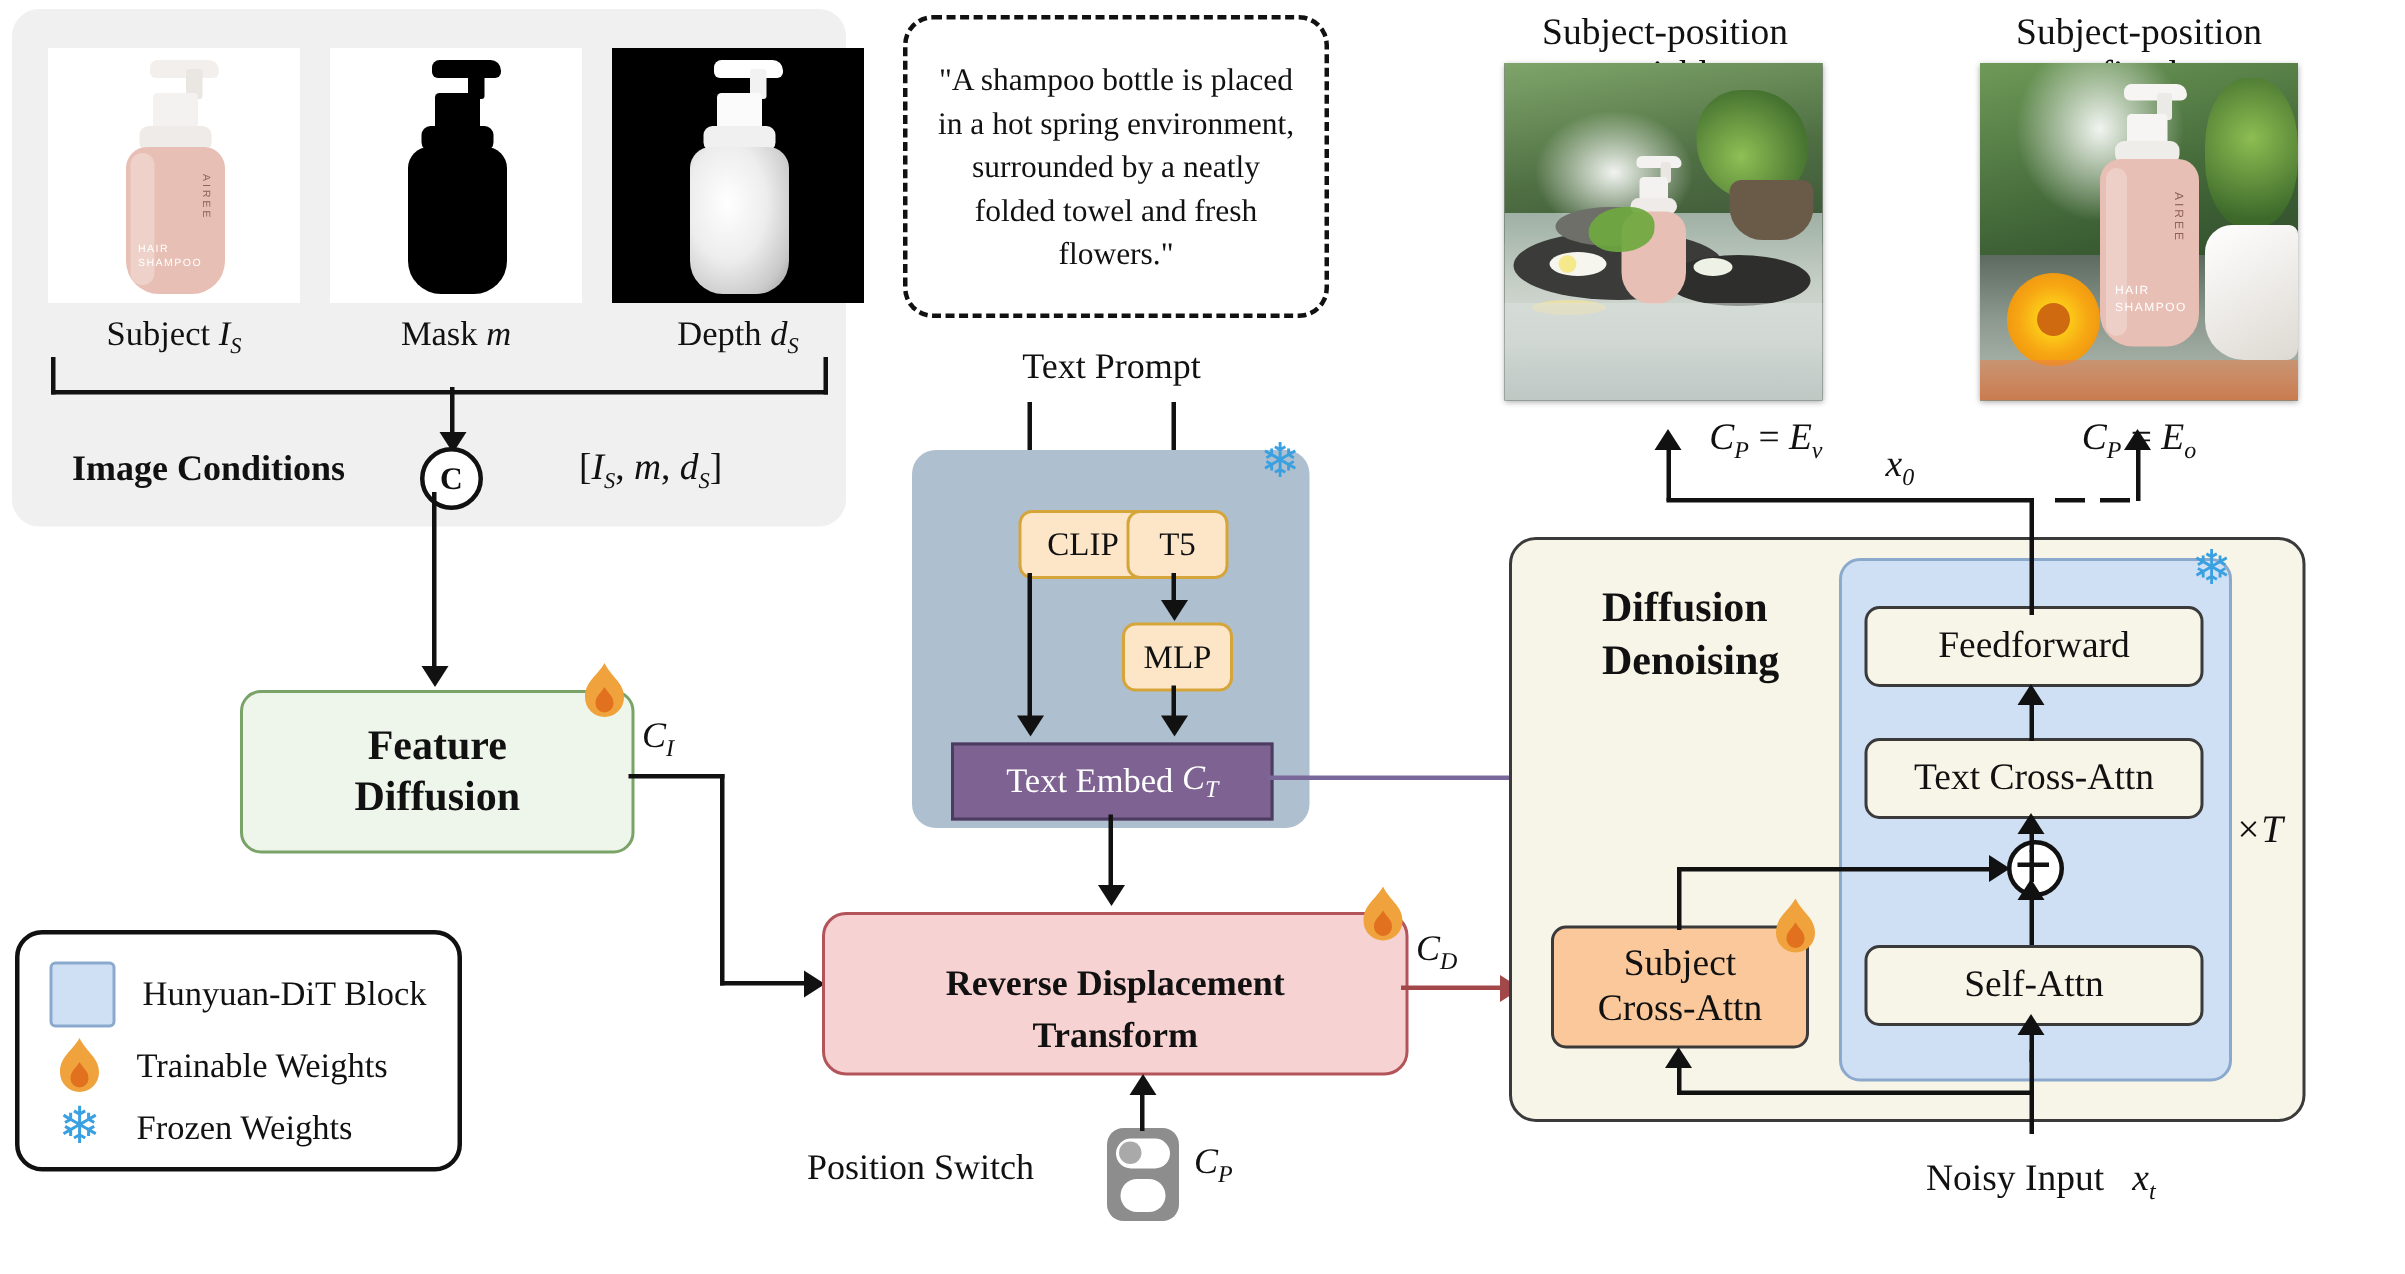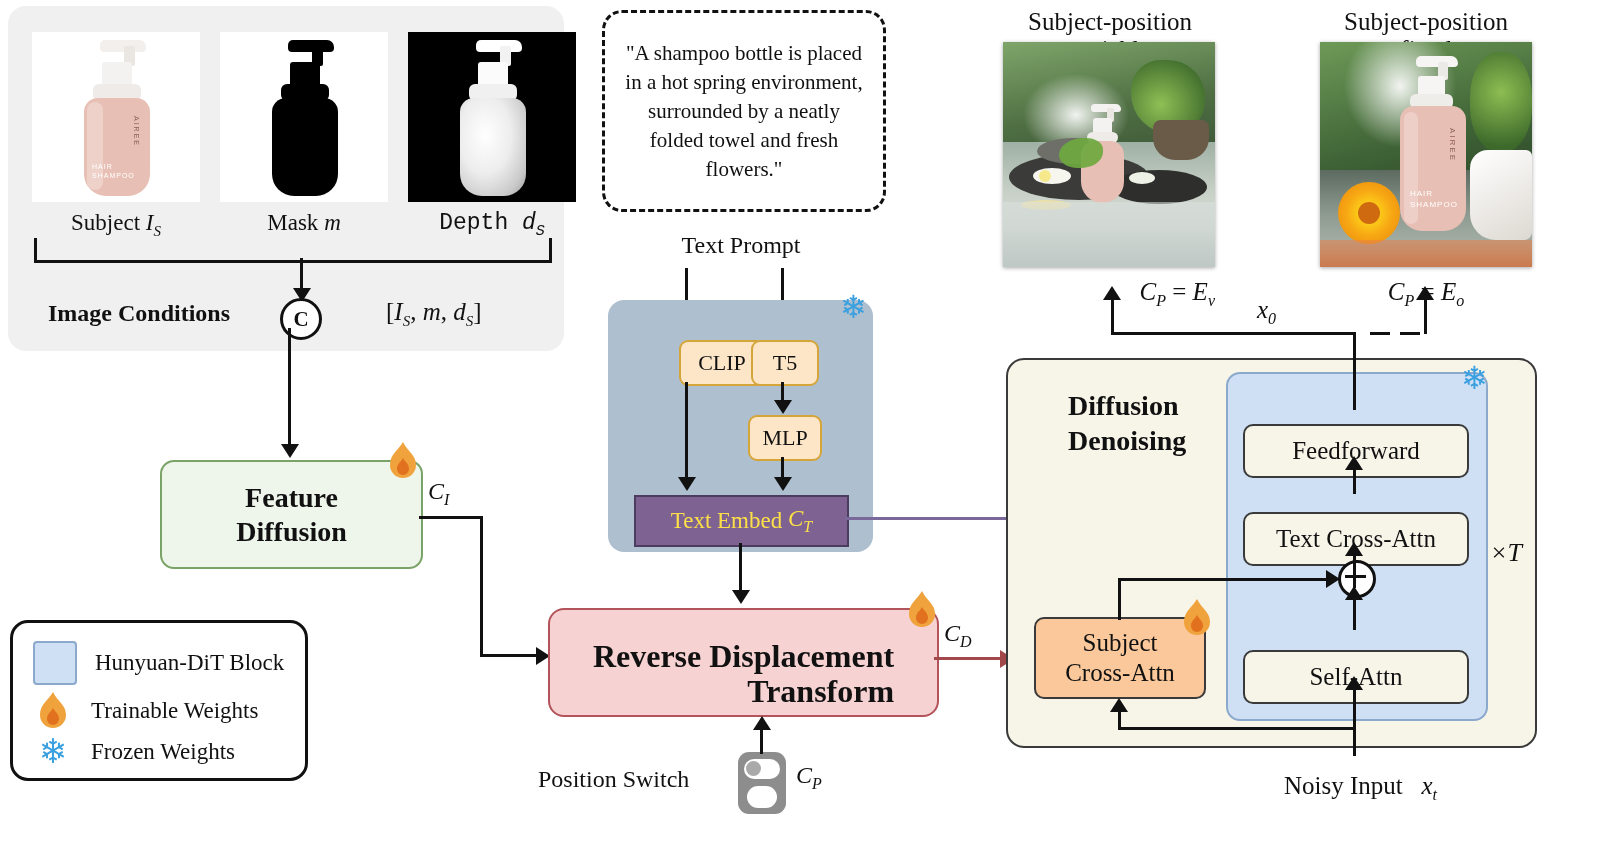--- a/index.html
+++ b/index.html
@@ -67,57 +67,57 @@
   #prompt-caption{left:602px;top:232px;width:278px;text-align:center;font-size:24px;}
 
   
   #text-enc{left:608px;top:300px;width:265px;height:252px;background:#aebfcf;border-radius:16px;}
   .mod-box{position:absolute;background:#fde6c8;border:2px solid #d6a53a;border-radius:9px;
       display:flex;align-items:center;justify-content:center;font-size:22px;}
   #m-clip{left:646px;top:340px;width:82px;height:42px;margin-left:33px;}
   #m-t5{left:751px;top:340px;width:64px;height:42px;}
   #m-mlp{left:748px;top:415px;width:70px;height:42px;}
   #text-embed{left:634px;top:495px;width:211px;height:48px;background:#7d6292;border:2px solid #4c3d60;
-      display:flex;align-items:center;justify-content:center;color:#fde047;font-size:23px;}
+      display:flex;align-items:center;justify-content:center;color:#ffffff;font-size:23px;}
 
   
   .vline{position:absolute;background:#111;width:3px;}
   .hline{position:absolute;background:#111;height:3px;}
   .ahead-d{position:absolute;width:0;height:0;border-left:9px solid transparent;
       border-right:9px solid transparent;border-top:14px solid #111;}
   .ahead-u{position:absolute;width:0;height:0;border-left:9px solid transparent;
       border-right:9px solid transparent;border-bottom:14px solid #111;}
   .ahead-r{position:absolute;width:0;height:0;border-top:9px solid transparent;
       border-bottom:9px solid transparent;border-left:14px solid #111;}
 
   
   #rdt{left:548px;top:608px;width:387px;height:105px;background:#f6d2d2;border:2px solid #b3545a;
       border-radius:16px;display:flex;align-items:center;justify-content:center;flex-direction:column;}
-  #rdt .t{font-size:32px;font-weight:bold;line-height:35px;text-align:right;margin-top:23px;}
+  #rdt .t{font-size:24px;font-weight:bold;line-height:35px;text-align:center;margin-top:23px;}
   #cd-label{left:944px;top:620px;font-size:24px;}
   #cd-line{left:934px;top:657px;width:72px;height:3px;background:#a3484a;}
   #cd-head{left:1000px;top:650px;width:0;height:0;border-top:9px solid transparent;
       border-bottom:9px solid transparent;border-left:14px solid #a3484a;}
 
   
   #pos-switch-label{left:538px;top:766px;font-size:24px;}
   #pos-switch{left:738px;top:752px;width:48px;height:62px;background:#8d8d8d;border-radius:11px;}
   #ps-toggle{position:absolute;left:6px;top:7px;width:36px;height:20px;background:#fff;border-radius:10px;}
   #ps-knob{position:absolute;left:8px;top:9px;width:15px;height:15px;background:#a9a9a9;border-radius:50%;}
   #ps-pill{position:absolute;left:9px;top:34px;width:30px;height:22px;background:#fff;border-radius:11px;}
   #cp-label{left:796px;top:762px;font-size:24px;}
 
   
   #diffusion{left:1006px;top:358px;width:527px;height:386px;background:#f7f4e8;border:2px solid #3a3a3a;
       border-radius:18px;}
   #diff-title{left:1068px;top:388px;width:170px;font-size:28px;font-weight:bold;line-height:35px;}
   #dit-block{left:1226px;top:372px;width:258px;height:345px;background:#cfe0f5;border:2px solid #8ba9cd;
       border-radius:14px;}
   .dit-sub{position:absolute;background:#f7f4e8;border:2px solid #3a3a3a;border-radius:10px;
-      display:flex;align-items:center;justify-content:center;font-size:25px;margin-top:20px;}
+      display:flex;align-items:center;justify-content:center;font-size:25px;}
   #b-ff{left:1243px;top:404px;width:222px;height:50px;}
   #b-tca{left:1243px;top:492px;width:222px;height:50px;}
   #b-sa{left:1243px;top:630px;width:222px;height:50px;}
   #b-sca{left:1034px;top:617px;width:168px;height:78px;background:#fac89b;border:2px solid #3a3a3a;
       border-radius:10px;display:flex;align-items:center;justify-content:center;flex-direction:column;
       font-size:25px;line-height:30px;text-align:center;}
   #plus{left:1338px;top:560px;width:32px;height:32px;border:3px solid #111;border-radius:50%;background:#fff;}
   #plus:before{content:"";position:absolute;left:4px;top:12px;width:21px;height:3px;background:#111;}
   #plus:after{content:"";position:absolute;left:12px;top:4px;width:3px;height:21px;background:#111;}
   #xt-label{left:1490px;top:538px;font-size:26px;}
@@ -176,21 +176,21 @@
   </div>
 
   <div class="cond-cap" style="left:20px;">
     <span>Subject</span>
     <span class="ital"> <i>I</i><sub style="font-size:15px"><i>S</i></sub></span>
   </div>
   <div class="cond-cap" style="left:208px;">
     <span>Mask</span>
     <span class="ital"> <i>m</i></span>
   </div>
-  <div class="cond-cap" style="left:396px;font-family:Liberation Mono, monospace;">
+  <div class="cond-cap" style="left:396px;">
     <span>Depth</span>
     <span class="ital"> <i>d</i><sub style="font-size:15px"><i>S</i></sub></span>
   </div>
 
   <div class="abs" id="bracket"></div>
   <div class="abs" id="concat-arrow"></div>
   <div class="ahead-d" id="concat-head"></div>
   <div class="abs" id="concat-circle">C</div>
   <div class="abs bold" id="img-cond-label">Image Conditions</div>
   <div class="abs" id="img-cond-vec">

